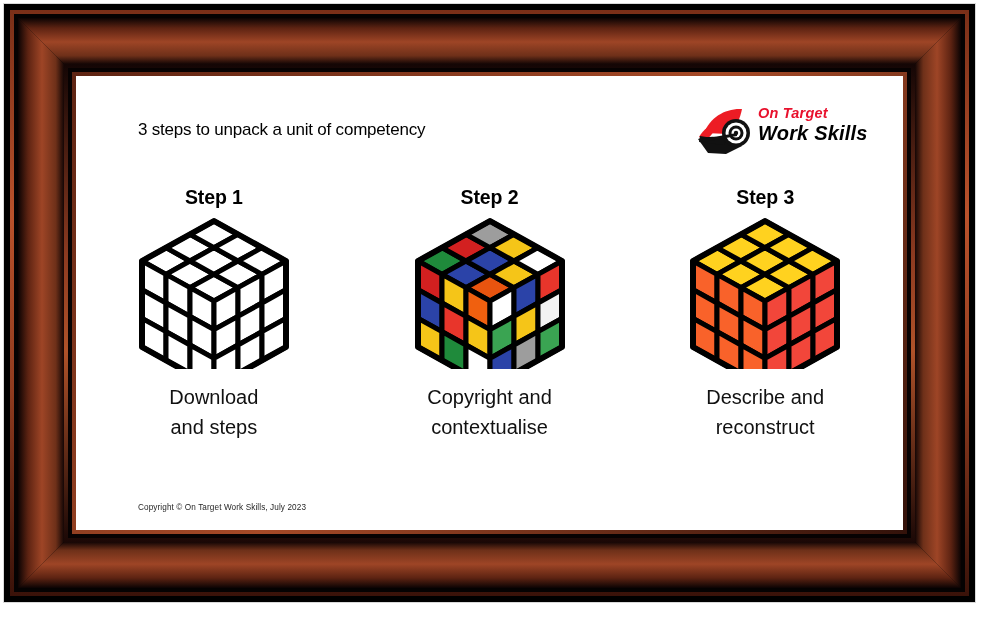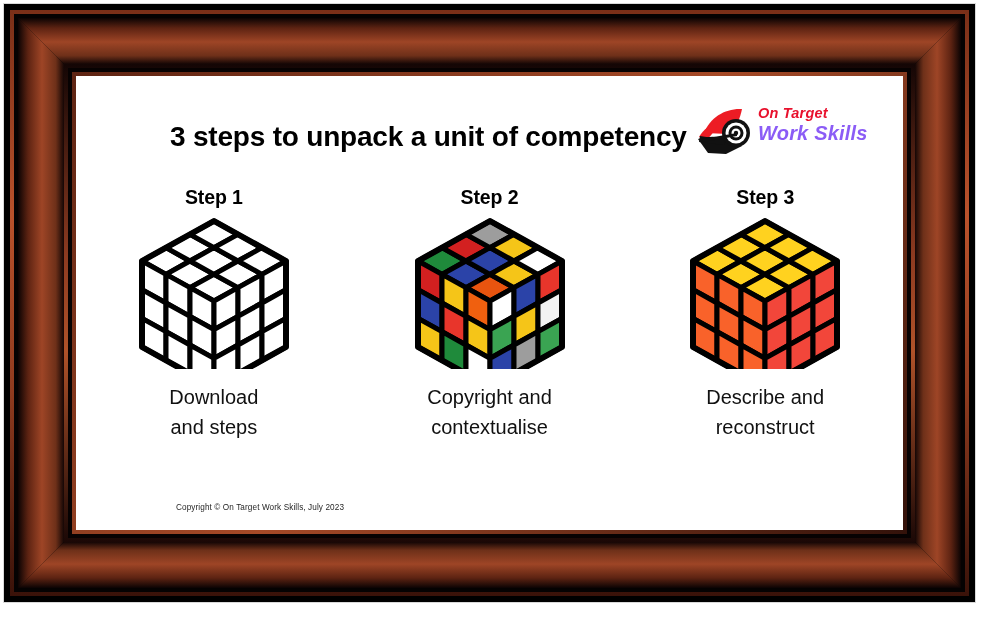--- a/index.html
+++ b/index.html
@@ -73,41 +73,40 @@
     position:absolute;
     left:72px; top:72px; right:72px; bottom:72px;
     background:#ffffff;
     overflow:hidden;
   }
   
   #slide-title{
     position:absolute;
     left:62px; top:44px;
     width:520px;
-    font-size:28px;
-    font-weight:bold;
+    font-size:17px;
+    font-weight:normal;
     color:#000000;
     letter-spacing:-0.2px;
     line-height:1.2;
-    margin-left:32px;
   }
   #logo{
     position:absolute;
     left:620px; top:24px;
     width:180px; height:62px;
   }
   #logo .logo-mark{position:absolute;left:0;top:6px;width:62px;height:52px;}
   #logo .logo-text{position:absolute;left:62px;top:4px;}
   #logo .logo-line1{
     font-size:14.5px;font-weight:bold;font-style:italic;
     color:#e8112d;line-height:1.15;letter-spacing:0.2px;text-align:center;
   }
   #logo .logo-line2{
     font-size:20px;font-weight:bold;font-style:italic;
-    color:#8b5cf6;line-height:1.15;letter-spacing:0.2px;
+    color:#000000;line-height:1.15;letter-spacing:0.2px;
   }
 
   .columns{
     position:absolute;
     left:0; right:0; top:110px;
     display:flex;
   }
   .col{flex:1 1 0;display:flex;flex-direction:column;align-items:center;}
   .col-head{
     font-size:19.5px;font-weight:bold;color:#000;
@@ -118,21 +117,20 @@
     margin-top:14px;
     font-size:20px;color:#111;line-height:1.48;text-align:center;
   }
 
   #copyright{
     position:absolute;
     left:62px; bottom:18px;
     font-size:8.2px;
     color:#262626;
     letter-spacing:0.1px;
-    margin-left:38px;
   }
 </style>
 </head>
 <body>
 
 <div id="frame-wrap">
   <div class="frame-outer"></div>
   <div class="frame-band-a"></div>
   <div class="frame-band-b"></div>
   <div class="moulding">

